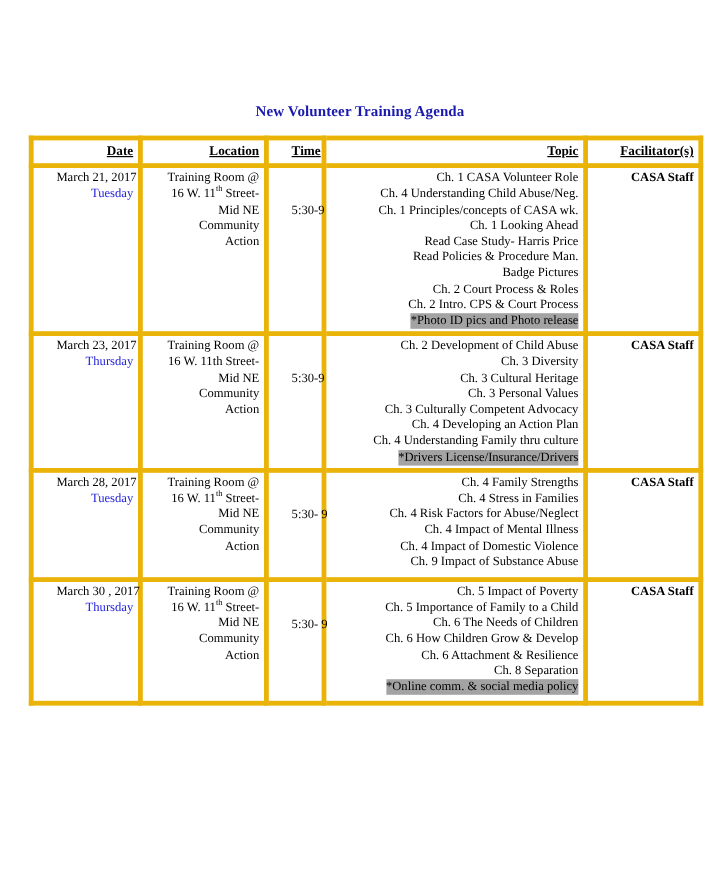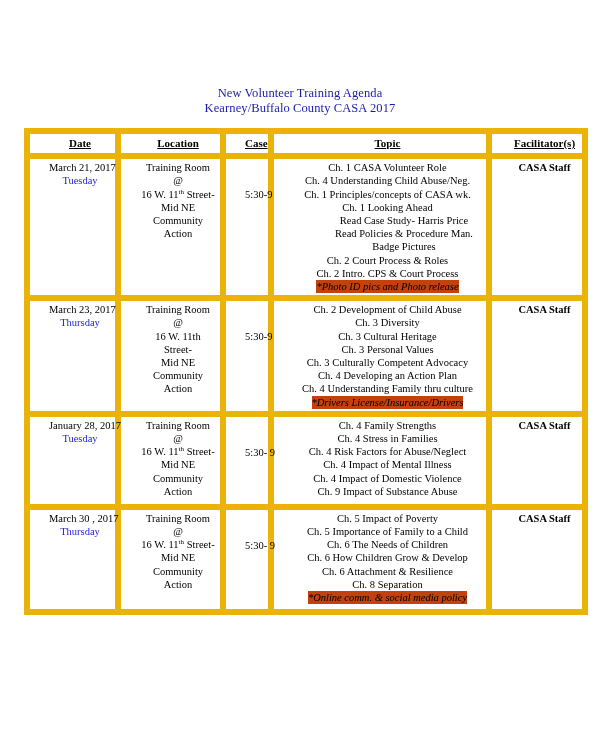--- a/index.html
+++ b/index.html
@@ -21,42 +21,42 @@
     box-sizing: border-box;
   }
   .title-block {
     text-align: center;
     padding-top: 86px;
     line-height: 15px;
   }
   .title-line {
     display: block;
     color: #1a1aae;
-    font-weight: normal;
+    font-weight: bold;
     font-size: 12.5px;
     letter-spacing: 0.1px;
   }
   .agenda-table-wrap {
     margin: 12px 24px 0 24px;
     width: 558px;
   }
   table.agenda {
     border-collapse: collapse;
     width: 558px;
     table-layout: fixed;
     font-size: 10.5px;
   }
   table.agenda th,
   table.agenda td {
-    border: 6px solid #eab308;
+    border: 4px solid #eab308;
     vertical-align: top;
     padding: 2px 4px 2px 19px;
     line-height: 13.2px;
     font-weight: normal;
-    text-align: center;
+    text-align: right;
   }
   table.agenda th {
     padding-top: 3px;
     padding-bottom: 3px;
   }
   .th-label {
     font-weight: bold;
     text-decoration: underline;
     font-size: 11px;
   }
@@ -71,55 +71,53 @@
 
   .loc-line { display: block; }
   .sup { font-size: 7px; vertical-align: super; line-height: 0; }
 
   .time-val { display: block; white-space: nowrap; margin-top: 27px; }
 
   .topic-list { display: block; }
   .topic-line { display: block; white-space: nowrap; }
   .topic-line.indent { padding-left: 33px; }
   .topic-line.highlight {
-    background: #c2410c;
+    background: #a3a3a3;
     display: inline-block;
     white-space: nowrap;
-    font-style: italic;
   }
   .fac-name { font-weight: bold; display: block; }
   .row-1 td { height: 128px; }
   .row-2 td { height: 104px; }
   .row-3 td { height: 83px; }
   .row-4 td { height: 95px; }
 </style>
 </head>
 <body>
 
 <div class="page">
 
   <div class="title-block">
     <span class="title-line">New Volunteer Training Agenda</span>
-    <span class="title-line">Kearney/Buffalo County CASA 2017</span>
   </div>
 
   <div class="agenda-table-wrap">
     <table class="agenda">
       <colgroup>
         <col class="c-date">
           <col class="c-loc">
           <col class="c-time">
           <col class="c-topic">
           <col class="c-fac">
       </colgroup>
       <thead>
         <tr>
           <th><span class="th-label">Date</span></th>
           <th><span class="th-label">Location</span></th>
-          <th><span class="th-label">Case</span></th>
+          <th><span class="th-label">Time</span></th>
           <th><span class="th-label">Topic</span></th>
           <th><span class="th-label">Facilitator(s)</span></th>
         </tr>
       </thead>
       <tbody>
           <tr class="row-1">
             <td>
               <span class="date-main">March 21, 2017</span>
               <span class="date-day">Tuesday</span>
             </td>
@@ -177,21 +175,21 @@
                 <span class="topic-line">Ch. 4  Understanding Family thru culture</span>
                 <span class="topic-line"><span class="topic-line highlight">*Drivers License/Insurance/Drivers</span></span>
               </span>
             </td>
             <td>
               <span class="fac-name">CASA Staff</span>
             </td>
           </tr>
           <tr class="row-3">
             <td>
-              <span class="date-main">January 28, 2017</span>
+              <span class="date-main">March 28, 2017</span>
               <span class="date-day">Tuesday</span>
             </td>
             <td>
               <span class="loc-line">Training Room @</span>
               <span class="loc-line">16 W. 11<span class="sup">th</span> Street-</span>
               <span class="loc-line">Mid NE</span>
               <span class="loc-line">Community</span>
               <span class="loc-line">Action</span>
             </td>
             <td>

